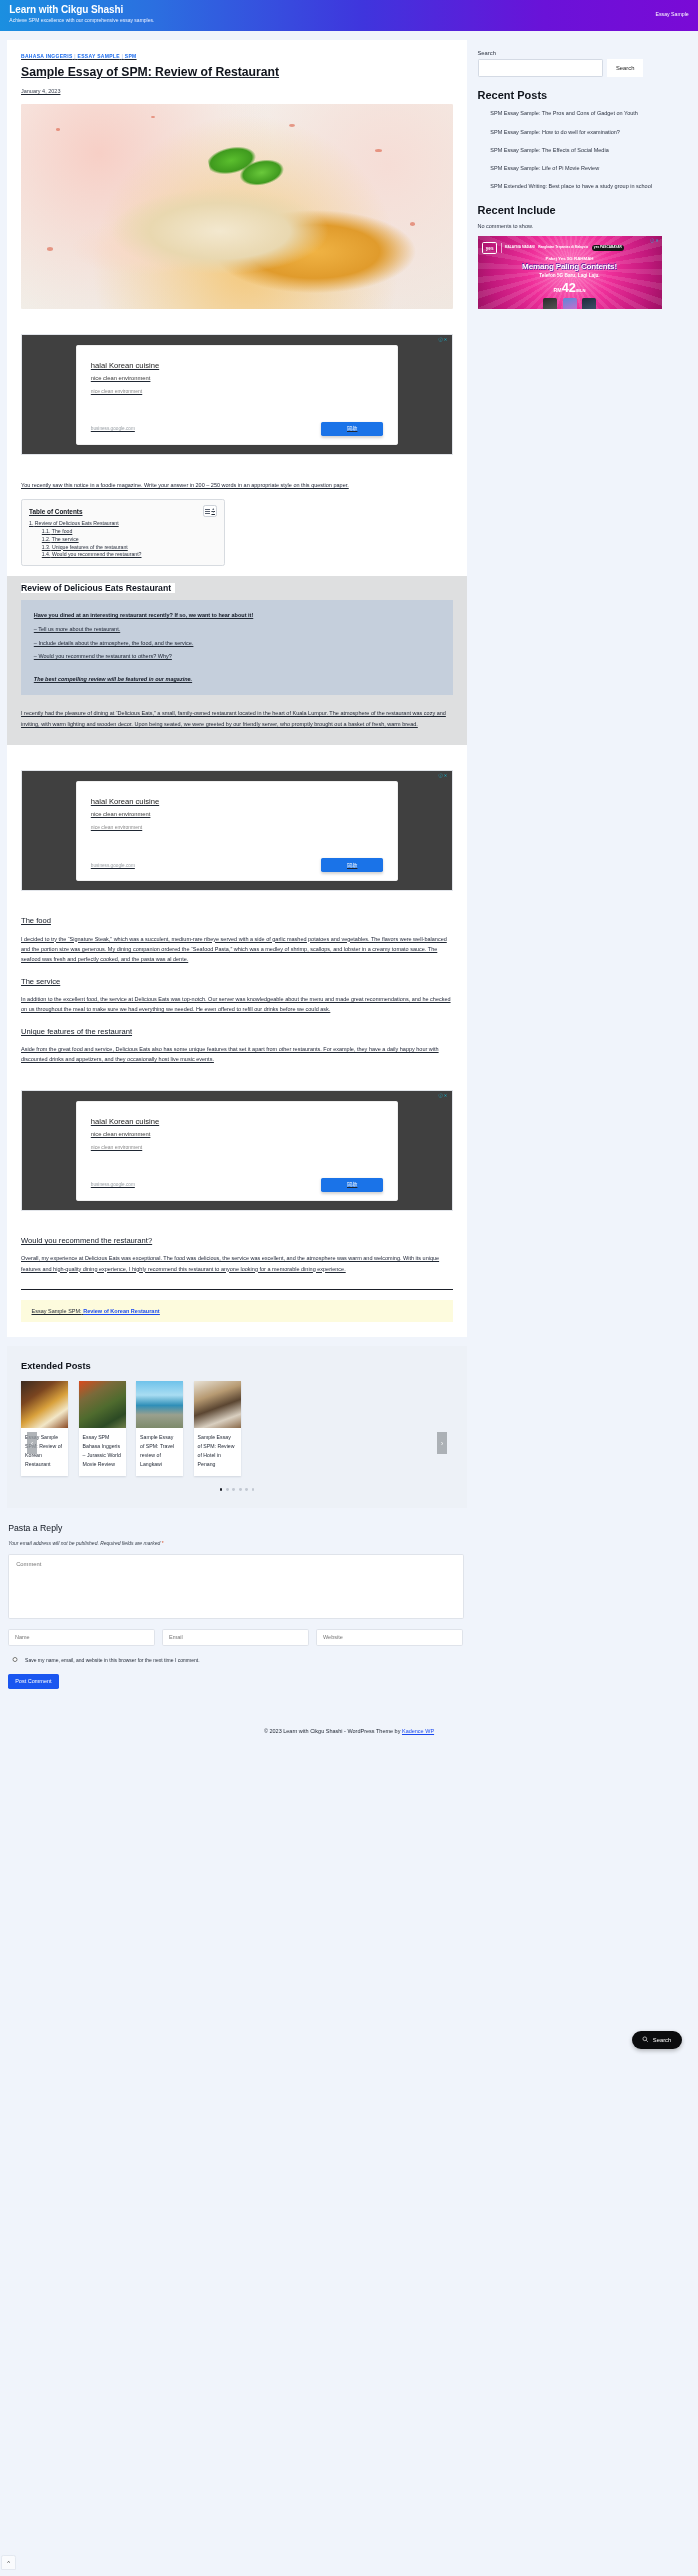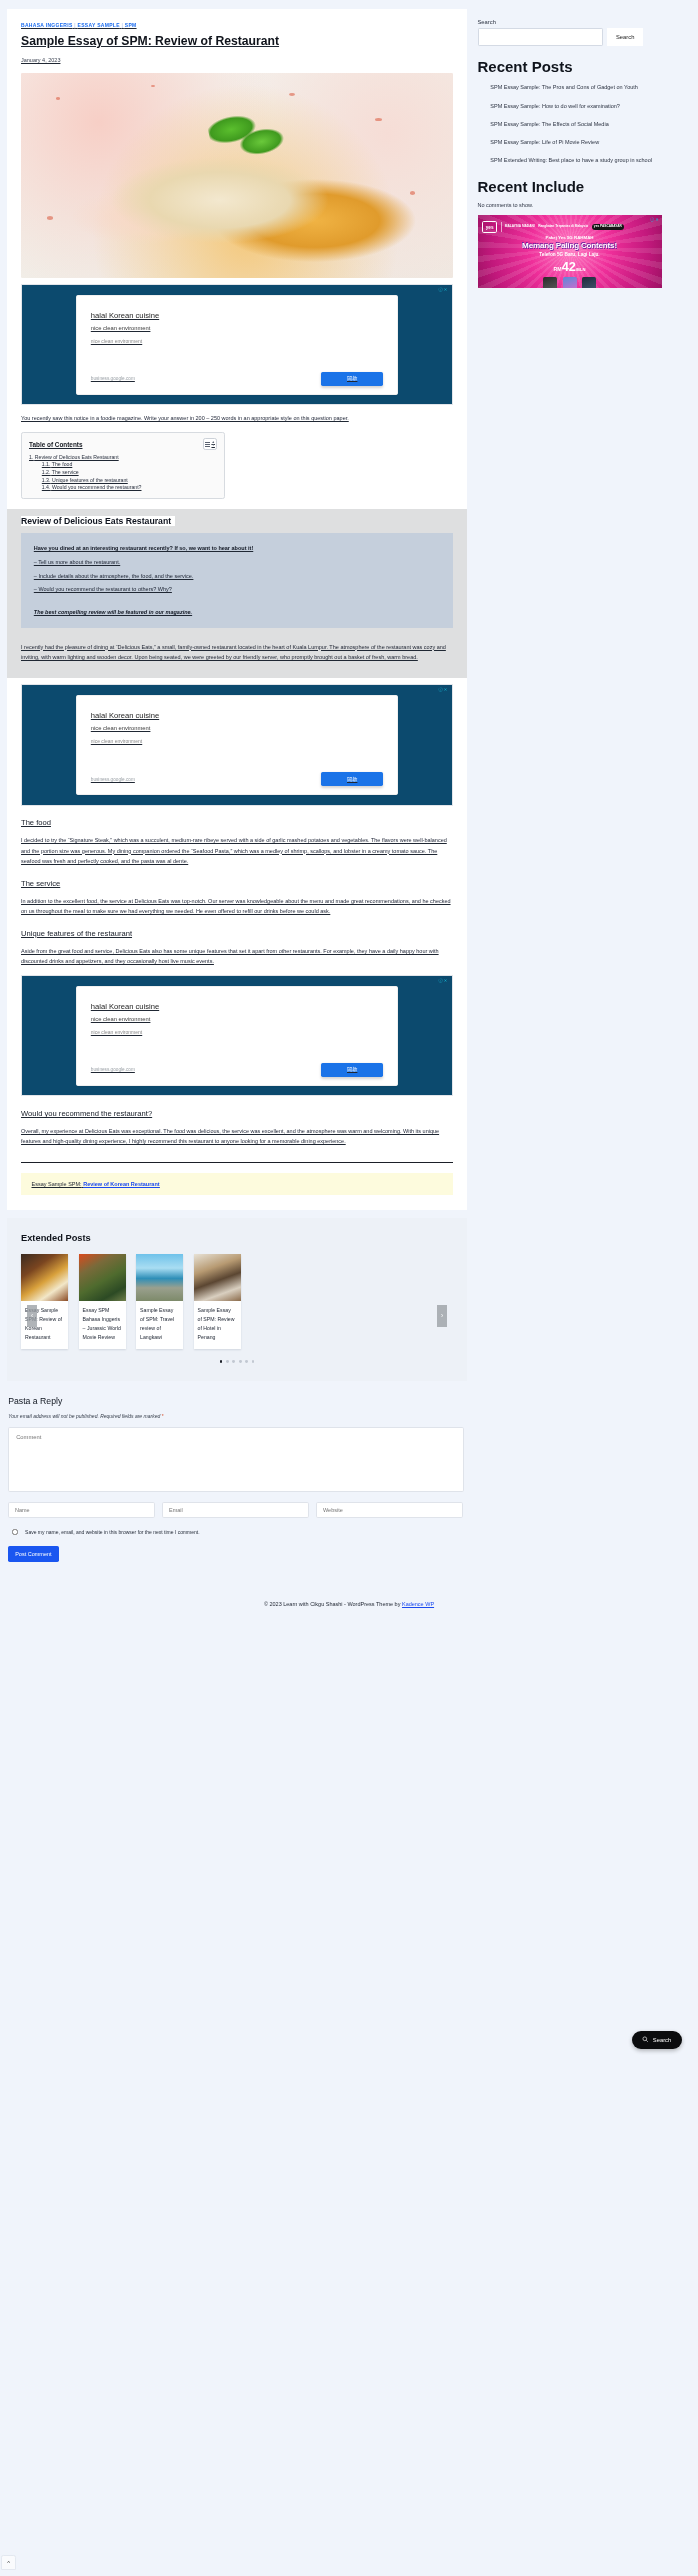--- a/index.html
+++ b/index.html
@@ -55,21 +55,21 @@
     background:
       radial-gradient(ellipse 46% 26% at 30% 30%, #5bbf2e 0%, #3f9a1e 60%, rgba(63,154,30,0) 72%),
       radial-gradient(ellipse 40% 24% at 66% 56%, #6ac93b 0%, #3f9a1e 62%, rgba(63,154,30,0) 74%);
     transform:rotate(-12deg);
   }
   .hero .speck{ position:absolute; border-radius:50%; background:#d9553a; opacity:.55;}
 
   .para{ font-size:5.5px; line-height:1.85; color:#23293a; margin:8.1px 0; }
 
   
-  .ad-box{ border:0.6px solid #e2e5ea; background:#0c4a6e; padding:4.7px 5.8px 5.8px 5.8px; position:relative; margin:6px 0; }
+  .ad-box{ border:0.6px solid #e2e5ea; background:#404040; padding:4.7px 5.8px 5.8px 5.8px; position:relative; margin:25px 0; }
   .ad-ctrls{ position:absolute; right:3.5px; top:2.3px; font-size:4.1px; color:#14b9d5; letter-spacing:1.2px; }
   .ad-inner{
     background:#fff; margin:5.8px 48px 3.5px 48px; min-height:100px;
     border:0.6px solid #f0f0f0; border-radius:1.7px;
     padding:15px 14px 8.1px 14px; display:flex; flex-direction:column;
     box-shadow:0 0.6px 1.2px rgba(0,0,0,.04);
   }
   .ad-h{ font-size:7.6px; color:#222; margin-bottom:5.2px; }
   .ad-s1{ font-size:5.8px; color:#3a3a3a; margin-bottom:7px; }
   .ad-s2{ font-size:5px; color:#8a8a8a; }
@@ -145,21 +145,21 @@
   .ck input{ width:5.8px; height:5.8px; }
   .post-btn{ margin-top:8.1px; background:#1a56f0; color:#fff; border:none; border-radius:1.7px;
              padding:4.7px 7px; font-size:5.5px; cursor:pointer; font-family:"Liberation Sans",sans-serif;}
 
   
   .sb-label{ font-size:5.8px; color:#2b3240; margin-bottom:3.5px; }
   .sb-search{ display:flex; gap:4.7px; }
   .sb-input{ width:125px; height:17.5px; border:0.6px solid #d4dae4; background:#fff; border-radius:1.2px; }
   .sb-btn{ width:36px; height:17.5px; background:#fff; border:none; font-size:5.8px; color:#222; cursor:pointer;
            font-family:"Liberation Sans",sans-serif; }
-  .sb-h2{ font-size:15px; font-weight:700; color:#10141c; margin:12.8px 0 7px 0; }
+  .sb-h2{ font-size:11px; font-weight:700; color:#10141c; margin:12.8px 0 7px 0; }
   .sb-li{ font-size:5.5px; line-height:1.85; color:#2c3342; margin:0 0 8.1px 0; padding-left:12.8px; }
   .sb-note{ font-size:5.5px; color:#2c3342; }
   .sb-ad{ margin-top:7px; width:184px; height:73px; position:relative; overflow:hidden; border:0;
     background:
       radial-gradient(circle at 50% 45%, #ff7fc4 0%, #ef2f9a 40%, #c2187c 78%, #9c1163 100%);
   }
   .sb-ad .rays{ position:absolute; inset:0;
     background:repeating-conic-gradient(from 0deg at 50% 45%, rgba(255,255,255,.10) 0deg 4deg, rgba(255,255,255,0) 4deg 9deg); }
   .sb-ad .ctrls{ position:absolute; right:1.7px; top:1.2px; font-size:4.1px; color:#19c2e0; letter-spacing:1.2px; z-index:3;}
   .sb-ad .row1{ position:absolute; top:5.8px; left:4.7px; right:4.7px; display:flex; align-items:center; gap:3.5px; z-index:2;}
@@ -193,20 +193,29 @@
     border:0.6px solid #e3e8f0; border-radius:2.3px 2.3px 0 0; display:flex; align-items:center;
     justify-content:center; font-size:5.8px; color:#333; cursor:pointer;
   }
   .page{ position:relative; min-height:2576px; }
 </style>
 </head>
 <body>
 
 <div class="page">
 
+  <div class="site-header">
+    <div class="brand-wrap">
+      <div class="site-title">Learn with Cikgu Shashi</div>
+      <div class="site-tagline">Achieve SPM excellence with our comprehensive essay samples.</div>
+    </div>
+    <div class="nav">
+      <a class="nav-item" href="#">Essay Sample</a>
+    </div>
+  </div>
 
   <div class="wrap">
 
     <div class="content-col">
 
       <div class="article-card">
 
         <div class="cats">
           <a href="#">BAHASA INGGERIS</a>
           <span class="sep">|</span>

